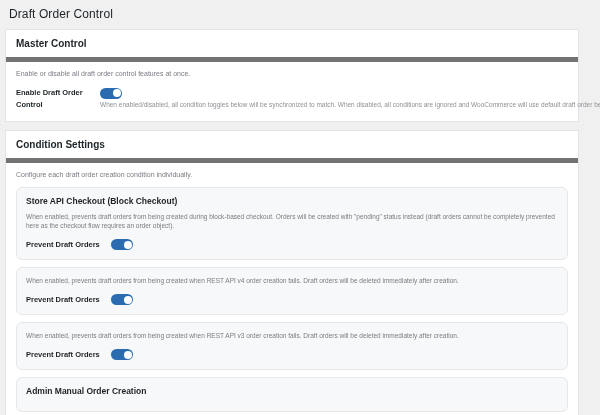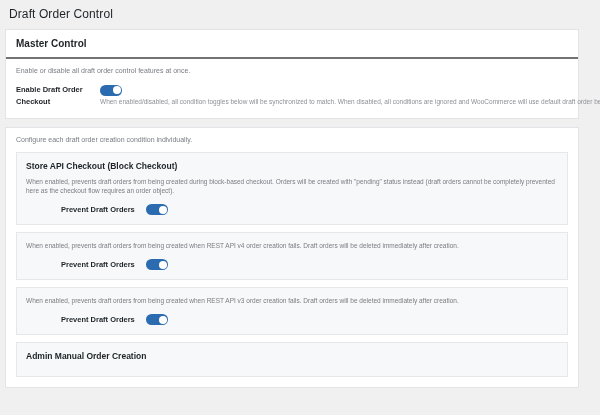--- a/index.html
+++ b/index.html
@@ -33,21 +33,21 @@
   }
   .panel {
     background: #ffffff;
     border: 1px solid #e2e4e7;
     margin: 0 21px 8px 5px;
     padding: 0;
     border-radius: 0;
   }
   .panel-header {
     padding: 8px 10px 7px 10px;
-    border-bottom: 2px solid #737373;
+    border-bottom: 5px solid #737373;
   }
   .panel-title {
     font-size: 10px;
     font-weight: bold;
     color: #1d2327;
     margin: 0;
     line-height: 12px;
   }
   .panel-body {
     padding: 7px 10px 10px 10px;
@@ -106,21 +106,21 @@
     white-space: nowrap;
   }
   .cards {
     display: flex;
     flex-direction: column;
     gap: 7px;
   }
   .card {
     background: #f7f8f9;
     border: 1px solid #e5e7e9;
-    border-radius: 0;
+    border-radius: 6px;
     padding: 8px 9px 9px 9px;
   }
   .card-title {
     font-size: 8.5px;
     font-weight: bold;
     color: #1d2327;
     margin: 0 0 6px 0;
     line-height: 10px;
   }
   .card-desc {
@@ -133,47 +133,49 @@
     display: flex;
     align-items: center;
   }
   .card-control-label {
     font-size: 7.5px;
     font-weight: bold;
     color: #1d2327;
     width: 85px;
     flex: 0 0 85px;
     line-height: 11px;
-    margin-left: 35px;
   }
 </style>
 </head>
 <body>
 
 <div class="page">
 
   <h1 class="page-title">Draft Order Control</h1>
 
   <section class="panel">
     <div class="panel-header">
       <h2 class="panel-title">Master Control</h2>
     </div>
     <div class="panel-body">
       <p class="panel-desc">Enable or disable all draft order control features at once.</p>
       <div class="control-row">
-        <div class="control-label">Enable Draft Order Checkout</div>
+        <div class="control-label">Enable Draft Order Control</div>
         <div class="control-right">
           <button class="toggle" aria-label="Enable Draft Order Control"></button>
           <div class="toggle-hint">When enabled/disabled, all condition toggles below will be synchronized to match. When disabled, all conditions are ignored and WooCommerce will use default draft order behavior.</div>
         </div>
       </div>
     </div>
   </section>
 
   <section class="panel">
+    <div class="panel-header">
+      <h2 class="panel-title">Condition Settings</h2>
+    </div>
     <div class="panel-body">
       <p class="panel-desc">Configure each draft order creation condition individually.</p>
 
       <div class="cards">
 
         <div class="card">
           <h3 class="card-title">Store API Checkout (Block Checkout)</h3>
           <p class="card-desc">When enabled, prevents draft orders from being created during block-based checkout. Orders will be created with "pending" status instead (draft orders cannot be completely prevented here as the checkout flow requires an order object).</p>
           <div class="card-control">
             <div class="card-control-label">Prevent Draft Orders</div>

